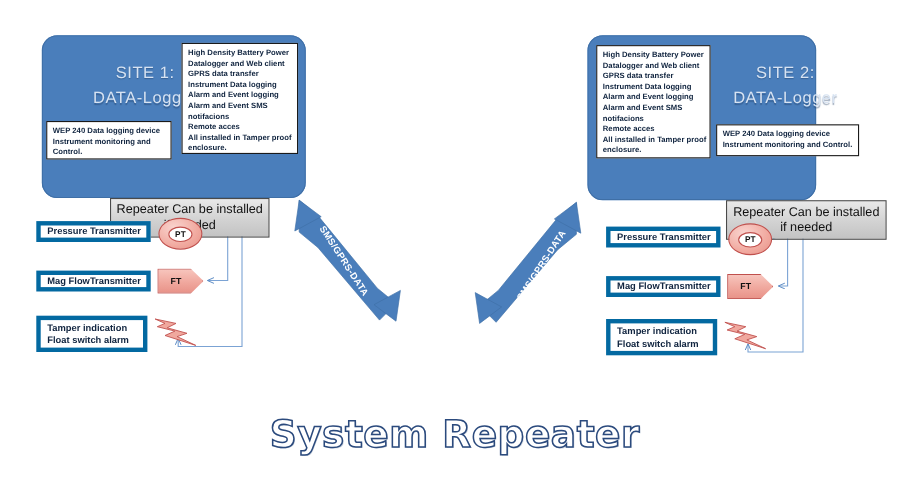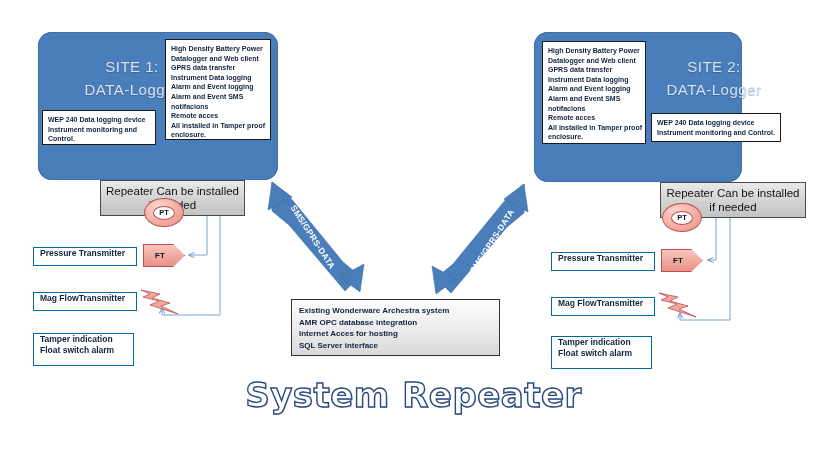--- a/index.html
+++ b/index.html
@@ -74,31 +74,30 @@
     font-weight: 400;
     margin-top: 32px;
   }
   #site1-repeater { left: 62px; top: 116px; width: 145px; height: 36px; }
   #site2-repeater { left: 126px; top: 118px; width: 146px; height: 36px; }
 
   
   .label-box {
     position: absolute;
     background: #ffffff;
-    border: 1px solid #0369a1;
+    border: 4px solid #0369a1;
     box-sizing: border-box;
     color: #10243f;
     font-size: 8.5px;
     line-height: 11px;
     font-weight: bold;
     padding: 0 0 0 6px;
     display: flex;
     flex-direction: column;
-    justify-content: flex-start;
-    margin-top: 46px;
+    justify-content: center;
   }
   .label-box .ln { display: block; white-space: nowrap; }
 
   #l-pressure { left: 33px;  top: 201px; width: 104px; height: 19px; }
   #l-flow     { left: 33px;  top: 246px; width: 104px; height: 19px; }
   #l-tamper   { left: 33px;  top: 287px; width: 101px; height: 33px; }
 
   #r-pressure { left: 551px; top: 206px; width: 104px; height: 19px; }
   #r-flow     { left: 551px; top: 251px; width: 104px; height: 19px; }
   #r-tamper   { left: 551px; top: 290px; width: 101px; height: 33px; }
@@ -328,22 +327,16 @@
   <div class="ft-shape" id="ft-right">FT</div>
 
   <div class="label-box" id="r-tamper">
     <span class="ln">Tamper indication</span>
     <span class="ln">Float switch alarm</span>
   </div>
 
   <div class="arrow-label" id="lbl-left">SMS/GPRS-DATA</div>
   <div class="arrow-label" id="lbl-right">SMS/GPRS-DATA</div>
 
-  <div id="center-box">
-    <span class="ln">Existing Wonderware Archestra system</span>
-    <span class="ln">AMR OPC database integration</span>
-    <span class="ln">Internet Acces for hosting</span>
-    <span class="ln">SQL Server interface</span>
-  </div>
 
   <div id="main-title">System Repeater</div>
 
 </div>
 
 </body></html>

